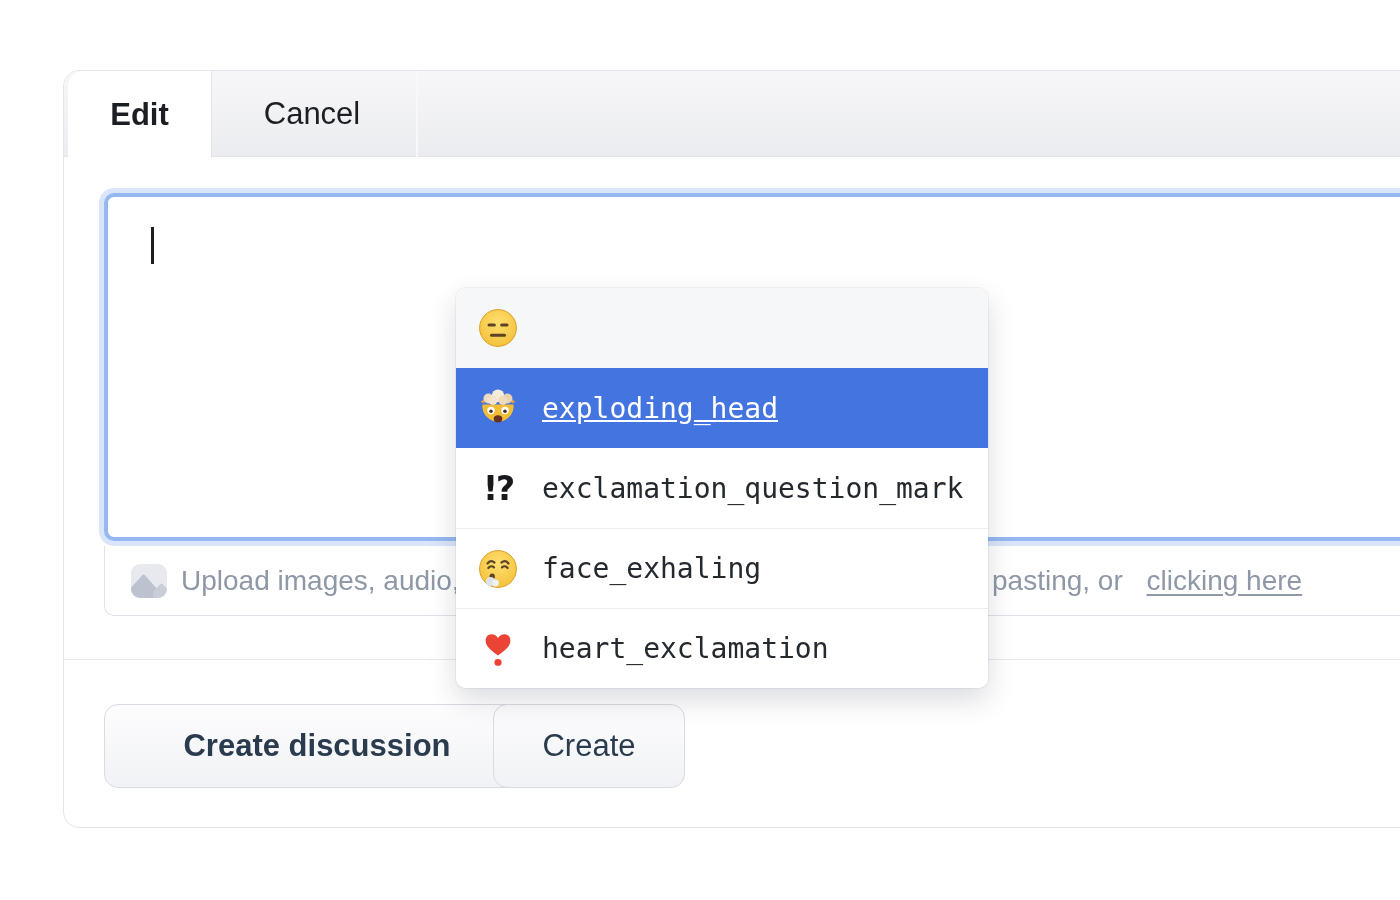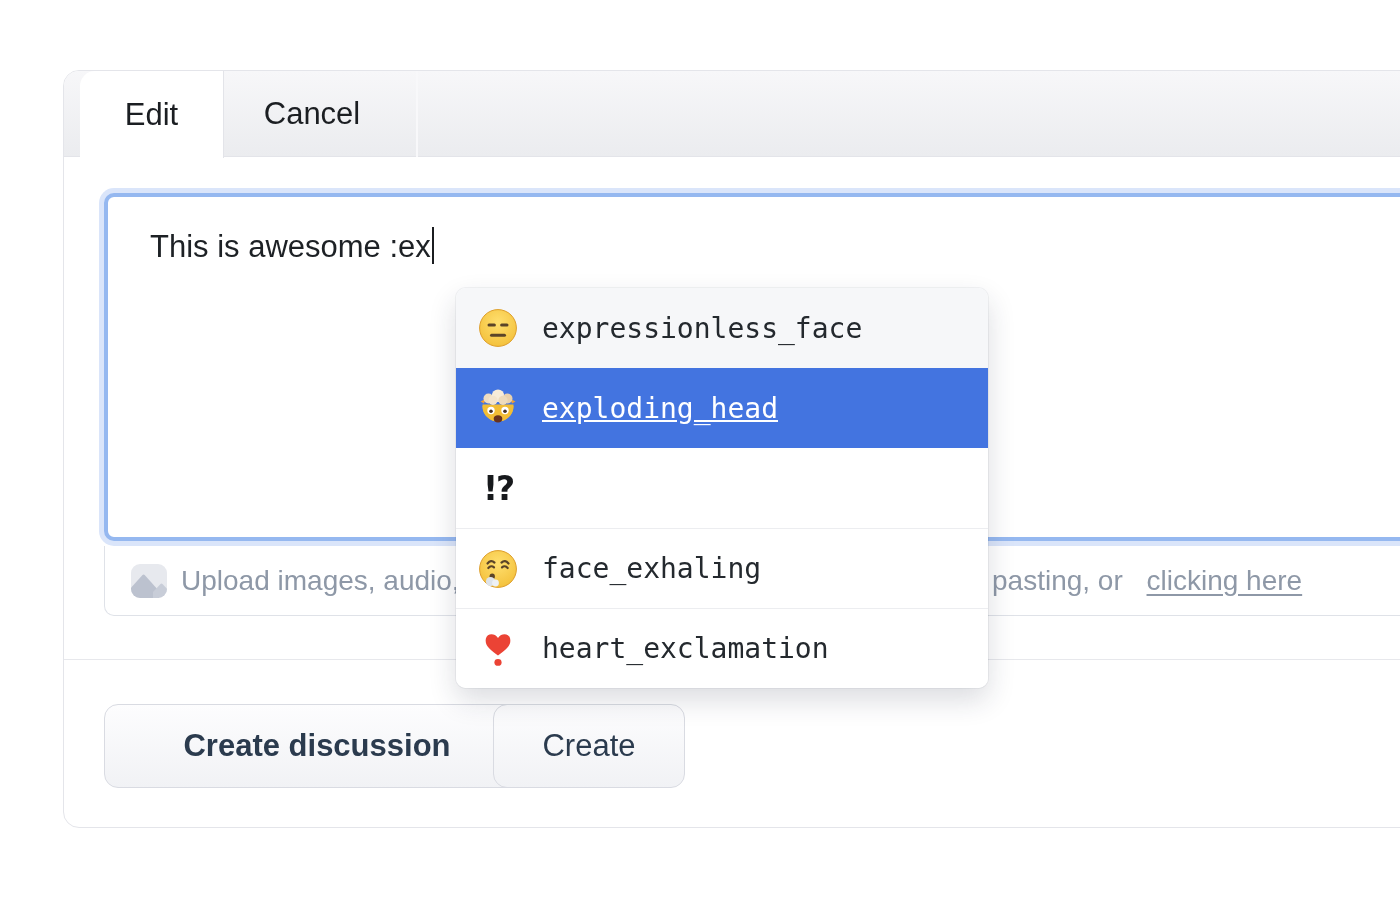--- a/index.html
+++ b/index.html
@@ -9,21 +9,21 @@
   
   .card { position:absolute; left:63px; top:70px; width:1420px; height:758px;
     background:#fff; border:1.5px solid #e4e5ea; border-radius:16px; }
 
   
   .tabbar { position:absolute; left:0; top:0; right:0; height:86px;
     background:linear-gradient(#f7f7f9,#ebecef);
     border-bottom:1px solid #e3e4e9; border-radius:15px 0 0 0; }
   .tab { position:absolute; top:0; height:86px; display:flex; align-items:center;
     justify-content:center; font-size:31px; color:#1b1e22; cursor:pointer; }
-  .tab-edit { left:16px; width:144px; height:87px; background:#fff; font-weight:400;
+  .tab-edit { left:4px; width:144px; height:87px; background:#fff; font-weight:700;
     border-right:1.5px solid #e3e4e9; border-radius:15px 0 0 0; z-index:2; }
   .tab-preview { left:144px; width:210px; font-weight:400;
     border-right:2px solid #f8f8fa; }
 
   
   .textarea { position:absolute; left:40px; top:122px; width:1348px; height:348px;
     background:#fff; border:4px solid #95b8f0; box-shadow:0 0 0 5px #dae5fa;
     border-radius:10px; padding:28px 42px; font-size:31px; color:#1d2125;
     line-height:44px; cursor:text; }
   .caret { display:inline-block; width:2.5px; height:37px; background:#1b1d20;
@@ -70,21 +70,21 @@
   <div class="tabbar">
     <div class="tab tab-edit">
       <span>Edit</span>
     </div>
     <div class="tab tab-preview">
       <span>Cancel</span>
     </div>
   </div>
 
   <div class="textarea">
-    <span>This is awesome :ex</span><span class="caret"></span>
+    <span class="caret"></span>
   </div>
 
   <div class="editor-footer">
     <svg class="img-ic" width="40" height="40" viewBox="0 0 40 40">
       <defs>
           <clipPath id="icclip">
             <rect x="2" y="3" width="36" height="34" rx="9"></rect>
           </clipPath>
         </defs>
       <rect x="2" y="3" width="36" height="34" rx="9" fill="#e7e9ee"></rect>
@@ -112,21 +112,20 @@
           <stop offset="0%" stop-color="#ffdf6e"></stop>
               <stop offset="100%" stop-color="#f2bd35"></stop>
         </radialGradient>
           </defs>
         <circle cx="20" cy="20" r="18.4" fill="url(#y1)" stroke="#dd9e2b" stroke-width="1"></circle>
         <rect x="9.5" y="15.6" width="8.4" height="3" rx="1.5" fill="#5b4428"></rect>
         <rect x="22.1" y="15.6" width="8.4" height="3" rx="1.5" fill="#5b4428"></rect>
         <rect x="12" y="25.8" width="16" height="3" rx="1.5" fill="#5b4428"></rect>
       </svg>
     </span>
-    <span>expressionless_face</span>
   </div>
 
   <div class="emoji-row sel">
     <span class="emoji-slot">
       <svg width="40" height="40" viewBox="0 0 40 40">
         <path d="M4.5 16.5 L35.5 16.5 L35.5 18 A15.5 15.5 0 0 1 4.5 18 Z" fill="#f2bd35"></path>
         <path d="M4.5 16.5 A15.5 15.5 0 0 0 35.5 16.5 Z" fill="#f2bd35" transform="translate(0,1.4)"></path>
         <path d="M2.5 13.5 L7.5 11 L6 15.5 Z" fill="#ef9f36"></path>
         <path d="M37.5 13.5 L32.5 11 L34 15.5 Z" fill="#ef9f36"></path>
         <circle cx="10.5" cy="10.5" r="5" fill="#eedcc2"></circle>
@@ -141,20 +140,21 @@
         <ellipse cx="20" cy="30.8" rx="4.3" ry="3.6" fill="#67321f"></ellipse>
       </svg>
     </span>
     <span>exploding_head</span>
   </div>
 
   <div class="emoji-row">
     <span class="emoji-slot">
       <span class="interrobang">!?</span>
     </span>
+    <span>exclamation_question_mark</span>
   </div>
 
   <div class="emoji-row bt">
     <span class="emoji-slot">
       <svg width="40" height="40" viewBox="0 0 40 40">
         <defs>
             <radialGradient id="y2" cx="50%" cy="35%" r="75%">
           <stop offset="0%" stop-color="#ffdf6e"></stop>
               <stop offset="100%" stop-color="#f2bd35"></stop>
         </radialGradient>

